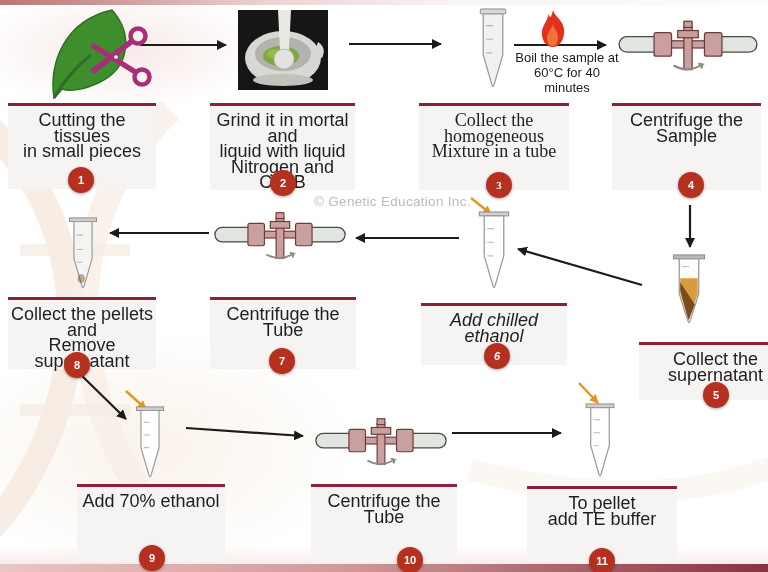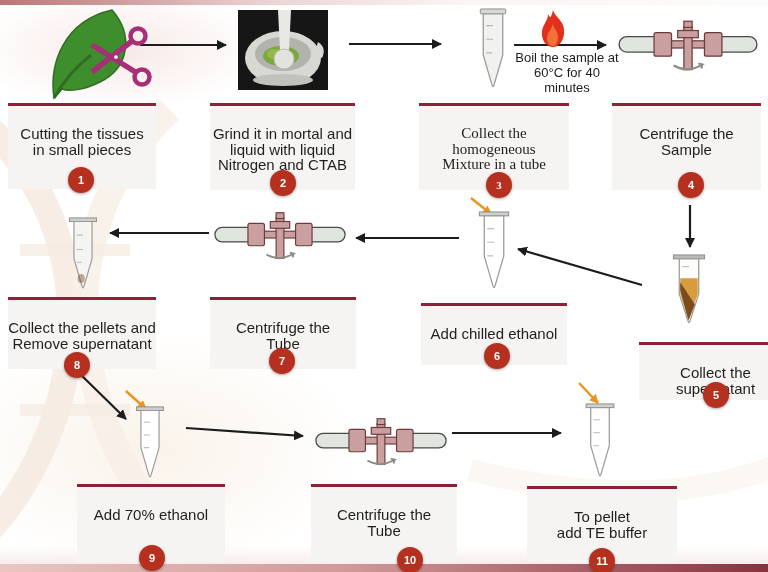--- a/index.html
+++ b/index.html
@@ -39,32 +39,32 @@
   .ic-tube8 {left:67px;  top:217px; width:32px;  height:76px;}
   .ic-tube9 {left:134px; top:406px; width:32px;  height:76px;}
   .ic-cf10  {left:313px; top:417px; width:136px; height:54px;}
   .ic-tube11{left:584px; top:403px; width:32px;  height:78px;}
   
   .boil-note{position:absolute;left:503px;top:50px;width:128px;z-index:3;
     font-size:13px;line-height:15px;text-align:center;white-space:pre-line;color:#1c1c1c;}
   
   .step-box{position:absolute;z-index:3;background:var(--box-bg,#f5f4f2);
     border-top:3px solid var(--rule-maroon,#8e2137);box-sizing:border-box;}
-  .step-label{margin-top:20px;font-size:15px;line-height:15.5px;text-align:center;
+  .step-label{margin-top:7px;font-size:18px;line-height:15.5px;text-align:center;
     white-space:pre-line;color:var(--text-dark,#1f1f1f);}
   .badge{position:absolute;width:26px;height:26px;border-radius:50%;
     background:var(--badge-red,#b5301f);color:#fff;font-size:11px;font-weight:bold;
     display:flex;align-items:center;justify-content:center;
     box-shadow:0 1px 3px rgba(0,0,0,.35);}
   .b1 {left:8px;  top:103px;width:148px;height:86px;}
   .b2 {left:210px;top:103px;width:145px;height:87px;}
   .b3 {left:419px;top:103px;width:150px;height:87px;font-family:Liberation Serif, serif;}
   .b4 {left:612px;top:103px;width:149px;height:87px;}
   .b5 {left:639px;top:342px;width:153px;height:58px;}
-  .b6 {left:421px;top:303px;width:146px;height:62px;}
+  .b6 {left:421px;top:303px;width:146px;height:62px;font-style:italic;}
   .b7 {left:210px;top:297px;width:146px;height:72px;}
   .b8 {left:8px;  top:297px;width:148px;height:72px;}
   .b9 {left:77px; top:484px;width:148px;height:78px;}
   .b10{left:311px;top:484px;width:146px;height:78px;}
   .b11{left:527px;top:486px;width:150px;height:76px;}
   .g1 .badge{left:60px;top:61px;} .g2 .badge{left:60px;top:64px;}
   .g3 .badge{left:67px;top:66px;} .g4 .badge{left:66px;top:66px;}
   .g5 .badge{left:64px;top:37px;} .g6 .badge{left:63px;top:37px;}
   .g7 .badge{left:59px;top:48px;} .g8 .badge{left:56px;top:52px;}
   .g9 .badge{left:62px;top:58px;} .g10 .badge{left:61px;top:60px;margin-left:25px;}
@@ -80,20 +80,21 @@
   <svg class="bg-dna" width="768" height="572" viewBox="0 0 768 572">
     <path d="M-20,120 C110,230 90,430 -20,540" fill="none" stroke="#f5e9df" stroke-width="26" opacity="0.8"></path>
     <path d="M170,110 C40,230 70,440 190,550" fill="none" stroke="#f7efe6" stroke-width="26" opacity="0.8"></path>
     <path d="M20,250 L130,250 M10,330 L140,330 M20,410 L130,410" stroke="#f6ece2" stroke-width="12" opacity="0.7"></path>
     <path d="M470,470 C590,500 700,500 790,460" fill="none" stroke="#f8f1ea" stroke-width="22" opacity="0.6"></path>
   </svg>
   <div class="bg-band-top"></div>
   <div class="bg-fade-bottom"></div>
   <div class="bg-band-bottom"></div>
 
+  <div class="watermark">© Genetic Education Inc.</div>
 
   <svg class="arrows" width="768" height="572" viewBox="0 0 768 572">
     <defs>
       <marker id="ah" markerUnits="userSpaceOnUse" markerWidth="12" markerHeight="11" refX="9" refY="5" orient="auto">
         <path d="M0,0 L10,5 L0,10 Z" fill="#1c1c1c"></path>
       </marker>
       <marker id="aho" markerUnits="userSpaceOnUse" markerWidth="11" markerHeight="10" refX="8" refY="4.5" orient="auto">
         <path d="M0,0 L9,4.5 L0,9 Z" fill="#e8941f"></path>
       </marker>
     </defs>

